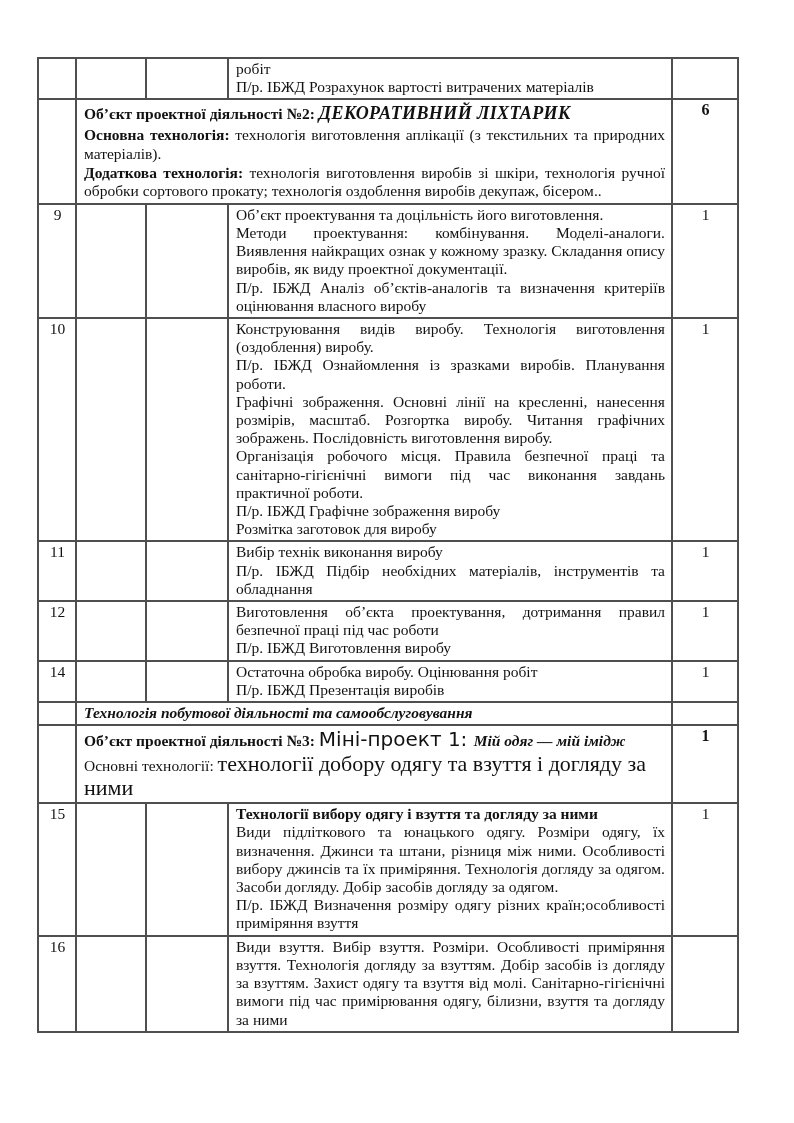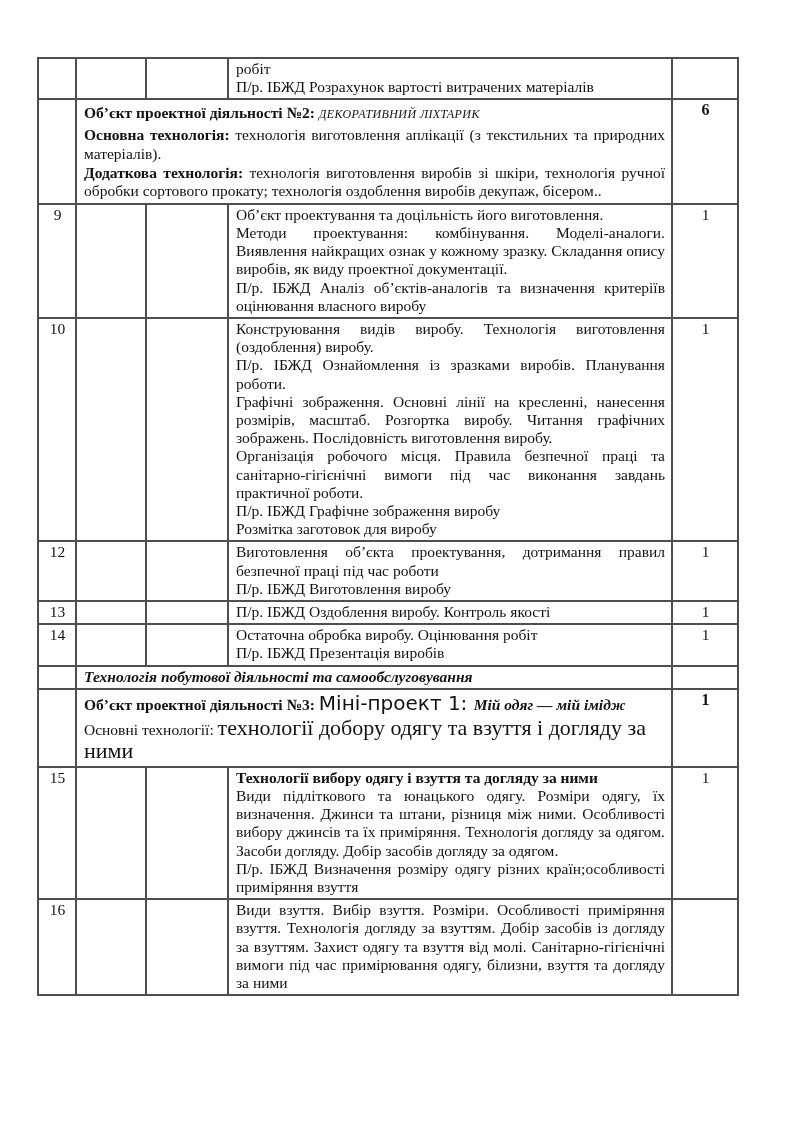--- a/index.html
+++ b/index.html
@@ -32,21 +32,21 @@
     font-weight:bold;font-style:italic;
     font-size:17px;line-height:20px;padding:1px 4px 2px;border-radius:11px;
   }
   .para{ text-align:justify; }
   .para.align-left{ text-align:left; }
   
   .seg-regular{ }
   .seg-bold{ font-weight:bold; }
   .seg-italic{ }
   .seg-bolditalic{ font-weight:bold;font-style:italic; }
-  .seg-caps{ font-weight:normal;font-style:italic;font-size:12px;letter-spacing:.4px; }
+  .seg-caps{ font-weight:bold;font-style:italic;font-size:18px;letter-spacing:.4px; }
   .seg-sans{ font-family:"DejaVu Sans","Liberation Sans",sans-serif;font-size:20px; }
   .seg-large{ font-size:22px; }
   .row-project .para{ line-height:18.6px; }
   .row-project .para:first-child{ line-height:24px; }
   .row-head3 .para{ line-height:21.5px; }
 </style>
 </head>
 <body>
 
 <div class="sheet">
@@ -97,35 +97,36 @@
             <div class="para"><span class="seg-regular">Конструювання видів виробу. Технологія виготовлення (оздоблення) виробу.</span></div>
             <div class="para"><span class="seg-italic">П/р. ІБЖД Ознайомлення із зразками виробів. Планування роботи.</span></div>
             <div class="para"><span class="seg-regular">Графічні зображення. Основні лінії на кресленні, нанесення розмірів, масштаб. Розгортка виробу. Читання графічних зображень. Послідовність виготовлення виробу.</span></div>
             <div class="para"><span class="seg-regular">Організація робочого місця. Правила безпечної праці та санітарно-гігієнічні вимоги під час виконання завдань практичної роботи.</span></div>
             <div class="para align-left"><span class="seg-italic">П/р. ІБЖД Графічне зображення виробу</span></div>
             <div class="para align-left"><span class="seg-italic">Розмітка заготовок для виробу</span></div>
           </td>
           <td class="c-hours">1</td>
         </tr>
         <tr class="row-lesson">
+          <td class="c-num">11</td>
+          <td class="c-date"></td>
+          <td class="c-date"></td>
+          <td class="c-content">
+            <div class="para align-left"><span class="seg-regular">Вибір технік виконання виробу</span></div>
+            <div class="para"><span class="seg-italic">П/р. ІБЖД Підбір необхідних матеріалів, інструментів та обладнання</span></div>
+          </td>
+          <td class="c-hours">1</td>
+        </tr>
+        <tr class="row-lesson">
           <td class="c-num">12</td>
           <td class="c-date"></td>
           <td class="c-date"></td>
           <td class="c-content">
             <div class="para"><span class="seg-regular">Виготовлення об’єкта проектування, дотримання правил безпечної праці під час роботи</span></div>
             <div class="para align-left"><span class="seg-italic">П/р. ІБЖД Виготовлення виробу</span></div>
-          </td>
-          <td class="c-hours">1</td>
-        </tr>
-        <tr class="row-lesson">
-          <td class="c-num">13</td>
-          <td class="c-date"></td>
-          <td class="c-date"></td>
-          <td class="c-content">
-            <div class="para align-left"><span class="seg-italic">П/р. ІБЖД Оздоблення виробу. Контроль якості</span></div>
           </td>
           <td class="c-hours">1</td>
         </tr>
         <tr class="row-lesson">
           <td class="c-num">14</td>
           <td class="c-date"></td>
           <td class="c-date"></td>
           <td class="c-content">
             <div class="para align-left"><span class="seg-regular">Остаточна обробка виробу. Оцінювання робіт</span></div>
             <div class="para align-left"><span class="seg-italic">П/р. ІБЖД Презентація виробів</span></div>

